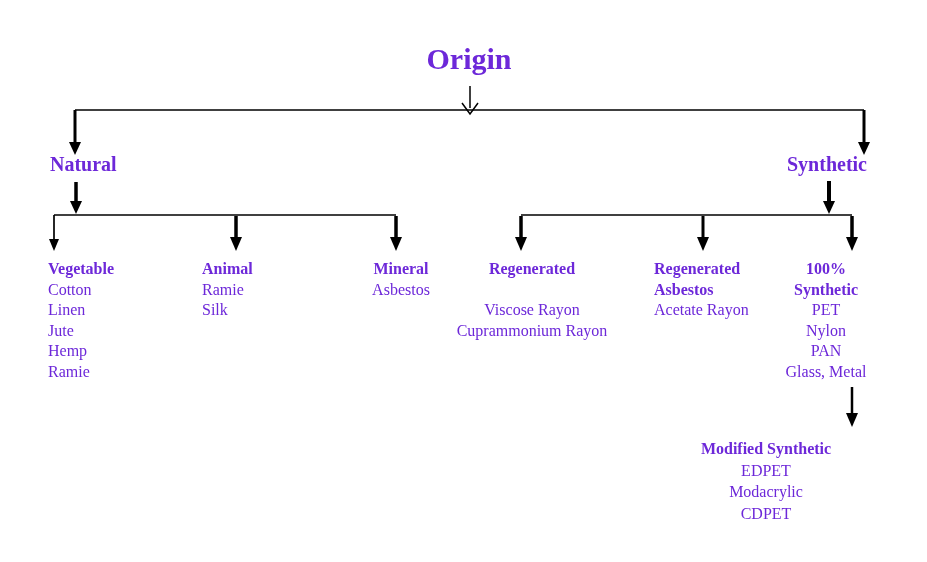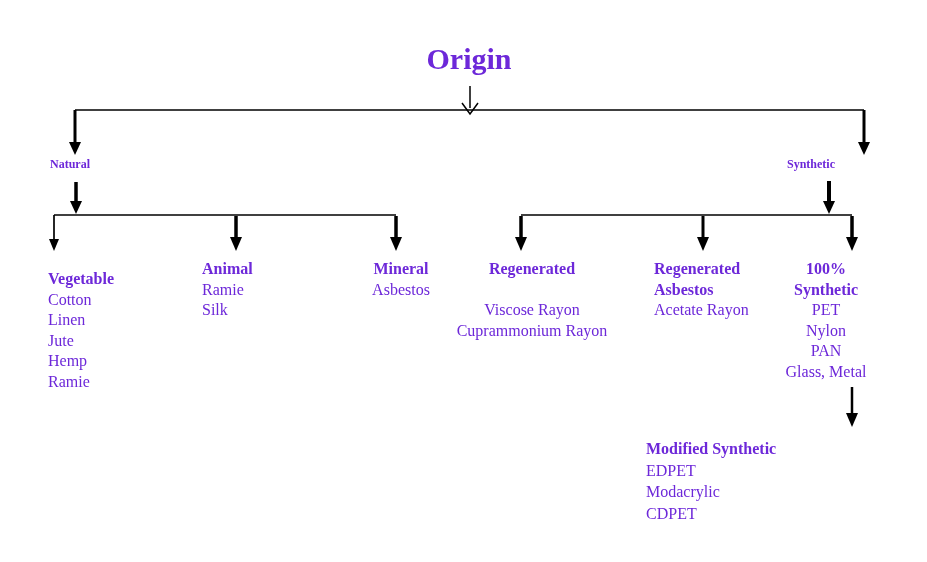--- a/index.html
+++ b/index.html
@@ -10,26 +10,26 @@
     font-family:"Liberation Serif", serif;
     color:#6d28d9;
     overflow:hidden;
   }
   #connectors{position:absolute;left:0;top:0;width:927px;height:562px;}
   .abs{position:absolute;}
   .title{
     font-size:30px;font-weight:bold;
     text-align:center;line-height:36px;
   }
-  .lvl1{font-size:12px;font-weight:bold;line-height:20px;white-space:nowrap;}
+  .lvl1{font-size:20px;font-weight:bold;line-height:20px;white-space:nowrap;}
   .col{font-size:16px;line-height:20.5px;white-space:nowrap;}
   .col .hdr{font-weight:bold;}
   .col .spacer{height:20.5px;}
   .center{text-align:center;}
-  .right{text-align:left;}
+  .right{text-align:center;}
   .bottomblock{font-size:16px;line-height:21.5px;white-space:nowrap;}
   .bottomblock .hdr{font-weight:bold;}
 </style>
 </head>
 <body>
 
 <div id="canvas">
 
   <svg id="connectors" width="927" height="562" viewBox="0 0 927 562" fill="none" stroke="#000000">
 
@@ -98,21 +98,21 @@
       <path d="M852 387 V414" stroke-width="2.5"></path>
       <polygon points="846,413 858,413 852,427" fill="#000000" stroke="none"></polygon>
     </g>
   </svg>
 
   <div class="abs title" style="left:369px;top:41px;width:200px;">Origin</div>
 
   <div class="abs lvl1" style="left:50px;top:154px;">Natural</div>
   <div class="abs lvl1" style="left:787px;top:154px;">Synthetic</div>
 
-  <div class="abs col" style="left:48px;top:269px;">
+  <div class="abs col" style="left:48px;top:259px;">
     <div class="hdr">Vegetable</div>
     <div>Cotton</div>
     <div>Linen</div>
     <div>Jute</div>
     <div>Hemp</div>
     <div>Ramie</div>
   </div>
 
   <div class="abs col" style="left:202px;top:259px;">
     <div class="hdr">Animal</div>

